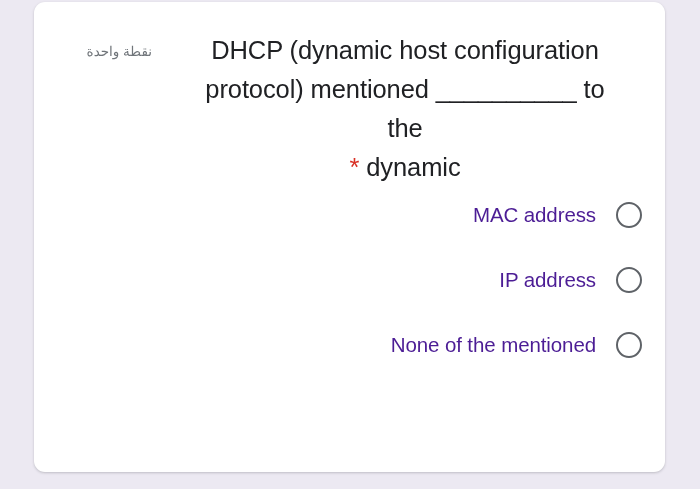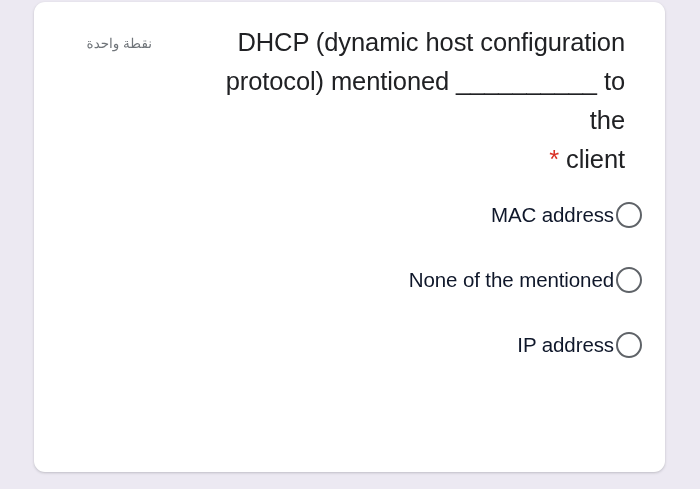--- a/index.html
+++ b/index.html
@@ -32,21 +32,21 @@
     border-radius: 11px;
     box-shadow: 0 1px 3px rgba(60, 64, 67, 0.16),
                 0 1px 2px rgba(60, 64, 67, 0.10);
     overflow: hidden;
   }
 
   
   .card-head {
     position: absolute;
     left: 0;
-    top: 8px;
+    top: 16px;
     width: 631px;
     padding-top: 20px;
   }
 
   .points-label {
     position: absolute;
     left: 0;
     top: 26px;
     width: 118px;
     text-align: right;
@@ -56,21 +56,21 @@
     direction: rtl;
     unicode-bidi: embed;
     white-space: nowrap;
   }
 
   .question-text {
     position: absolute;
     right: 40px;
     top: 13px;
     width: 440px;
-    text-align: right;
+    text-align: center;
     direction: rtl;
     font-size: 25.5px;
     line-height: 39px;
     color: #202124;
     letter-spacing: -0.1px;
   }
   .question-text .ltr {
     direction: ltr;
     unicode-bidi: embed;
   }
@@ -93,24 +93,24 @@
     display: flex;
     align-items: center;
     justify-content: flex-end;
     padding-right: 23px;
     box-sizing: border-box;
   }
 
   .option-label {
     font-size: 20.5px;
     line-height: 26px;
-    color: #0f172a;
+    color: #4c1d95;
     text-align: center;
     white-space: nowrap;
-    margin-right: 2px;
+    margin-right: 20px;
     letter-spacing: -0.1px;
   }
 
   .radio {
     flex: 0 0 auto;
     width: 22px;
     height: 22px;
     border-radius: 50%;
     border: 2.4px solid #5f6368;
     background: transparent;
@@ -124,39 +124,39 @@
 
   <div class="question-card">
 
     <div class="card-head">
 
       <div class="points-label">نقطة واحدة</div>
 
       <div class="question-text">
         <span class="ltr">DHCP (dynamic host configuration</span><br>
         <span class="ltr">protocol) mentioned __________ to the</span><br>
-        <span class="ltr"><span class="required-star">*</span> <span>client</span></span>
+        <span class="ltr"><span class="required-star">*</span> <span>dynamic</span></span>
       </div>
 
     </div>
 
     <div class="options">
 
       <div class="option-row">
         <span class="option-label">MAC address</span>
         <span class="radio"></span>
       </div>
 
       <div class="option-row">
-        <span class="option-label">None of the mentioned</span>
+        <span class="option-label">IP address</span>
         <span class="radio"></span>
       </div>
 
       <div class="option-row">
-        <span class="option-label">IP address</span>
+        <span class="option-label">None of the mentioned</span>
         <span class="radio"></span>
       </div>
 
 
     </div>
 
   </div>
 
 </div>
 

